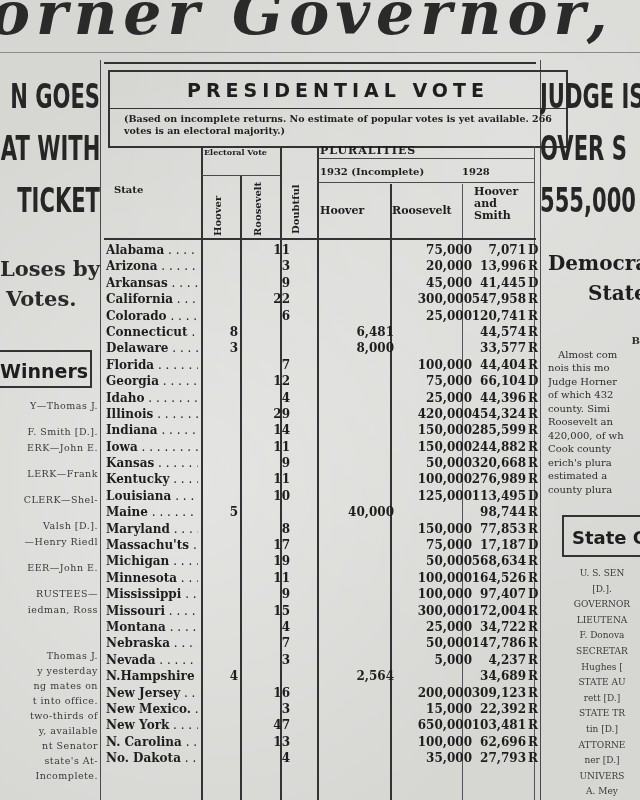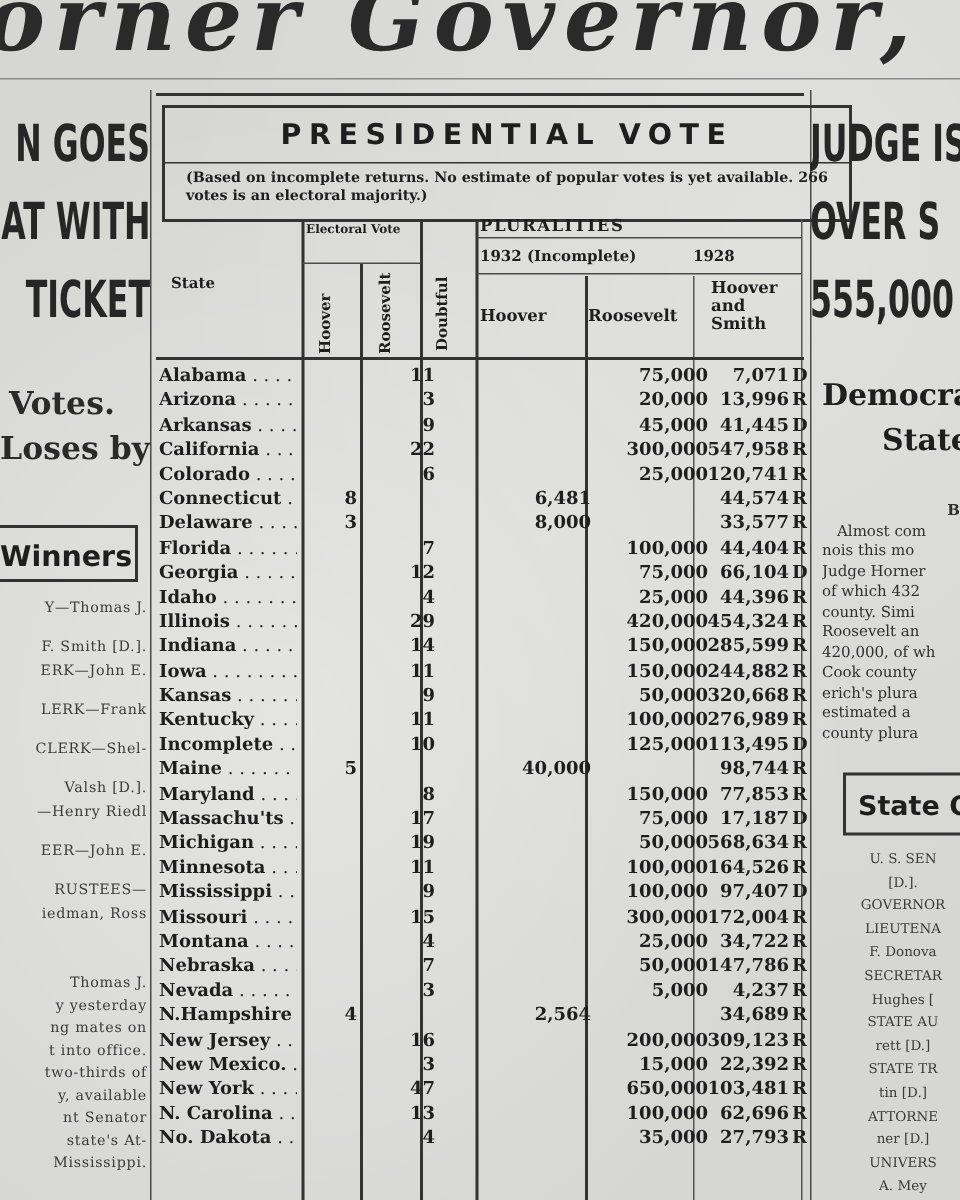--- a/index.html
+++ b/index.html
@@ -99,22 +99,22 @@
 <div class="rule-h" style="left:0;top:52px;width:640px;background:#8a8a8a;"></div>
 
 <div class="rule-v" style="left:100px;top:60px;height:740px;"></div>
 <div class="rule-v" style="left:540px;top:60px;height:740px;"></div>
 
 <div class="left-col">
   <div class="headline-cond">N GOES</div>
   <div class="headline-cond">AT WITH</div>
   <div class="headline-cond">TICKET</div>
   <div style="height:28px;"></div>
+  <div class="sub-head" style="text-align:right;padding-right:4px;">Loses by</div>
   <div class="sub-head" style="padding-left:6px;">Votes.</div>
-  <div class="sub-head" style="text-align:right;padding-right:4px;">Loses by</div>
 </div>
 
 <div class="winners-box">Winners</div>
 
 <div class="small-lines" style="top:398px;">
   <div>Y—Thomas J.</div>
   <div style="height:10px"></div>
   <div>F. Smith [D.].</div>
   <div>ERK—John E.</div>
   <div style="height:10px"></div>
@@ -133,21 +133,21 @@
 
 <div class="small-lines" style="top:648px;line-height:15px;">
   <div>Thomas J.</div>
   <div>y yesterday</div>
   <div>ng mates on</div>
   <div>t into office.</div>
   <div>two-thirds of</div>
   <div>y, available</div>
   <div>nt Senator</div>
   <div>state's At-</div>
-  <div>Mississippi.</div>
+  <div>Incomplete.</div>
 </div>
 
 <div class="table-wrap">
   <div class="rule-h" style="left:0;top:0;width:432px;height:2px;background:#333;"></div>
   <div class="title-box">
     <div class="title">PRESIDENTIAL VOTE</div>
     <div class="note">(Based on incomplete returns. No estimate of popular votes is yet available. 266 votes is an electoral majority.)</div>
   </div>
 
   <div class="rule-v" style="left:97px;top:84px;height:654px;width:2px;background:#333;"></div>
@@ -305,21 +305,21 @@
       <div class="row">
         <span class="c-state">Kentucky</span>
         <span class="c-hev"></span>
         <span class="c-rev">11</span>
         <span class="c-hp"></span>
         <span class="c-rp">100,000</span>
         <span class="c-28">276,989</span>
         <span class="c-party">R</span>
       </div>
       <div class="row">
-        <span class="c-state">Incomplete</span>
+        <span class="c-state">Louisiana</span>
         <span class="c-hev"></span>
         <span class="c-rev">10</span>
         <span class="c-hp"></span>
         <span class="c-rp">125,000</span>
         <span class="c-28">113,495</span>
         <span class="c-party">D</span>
       </div>
       <div class="row">
         <span class="c-state">Maine</span>
         <span class="c-hev">5</span>

